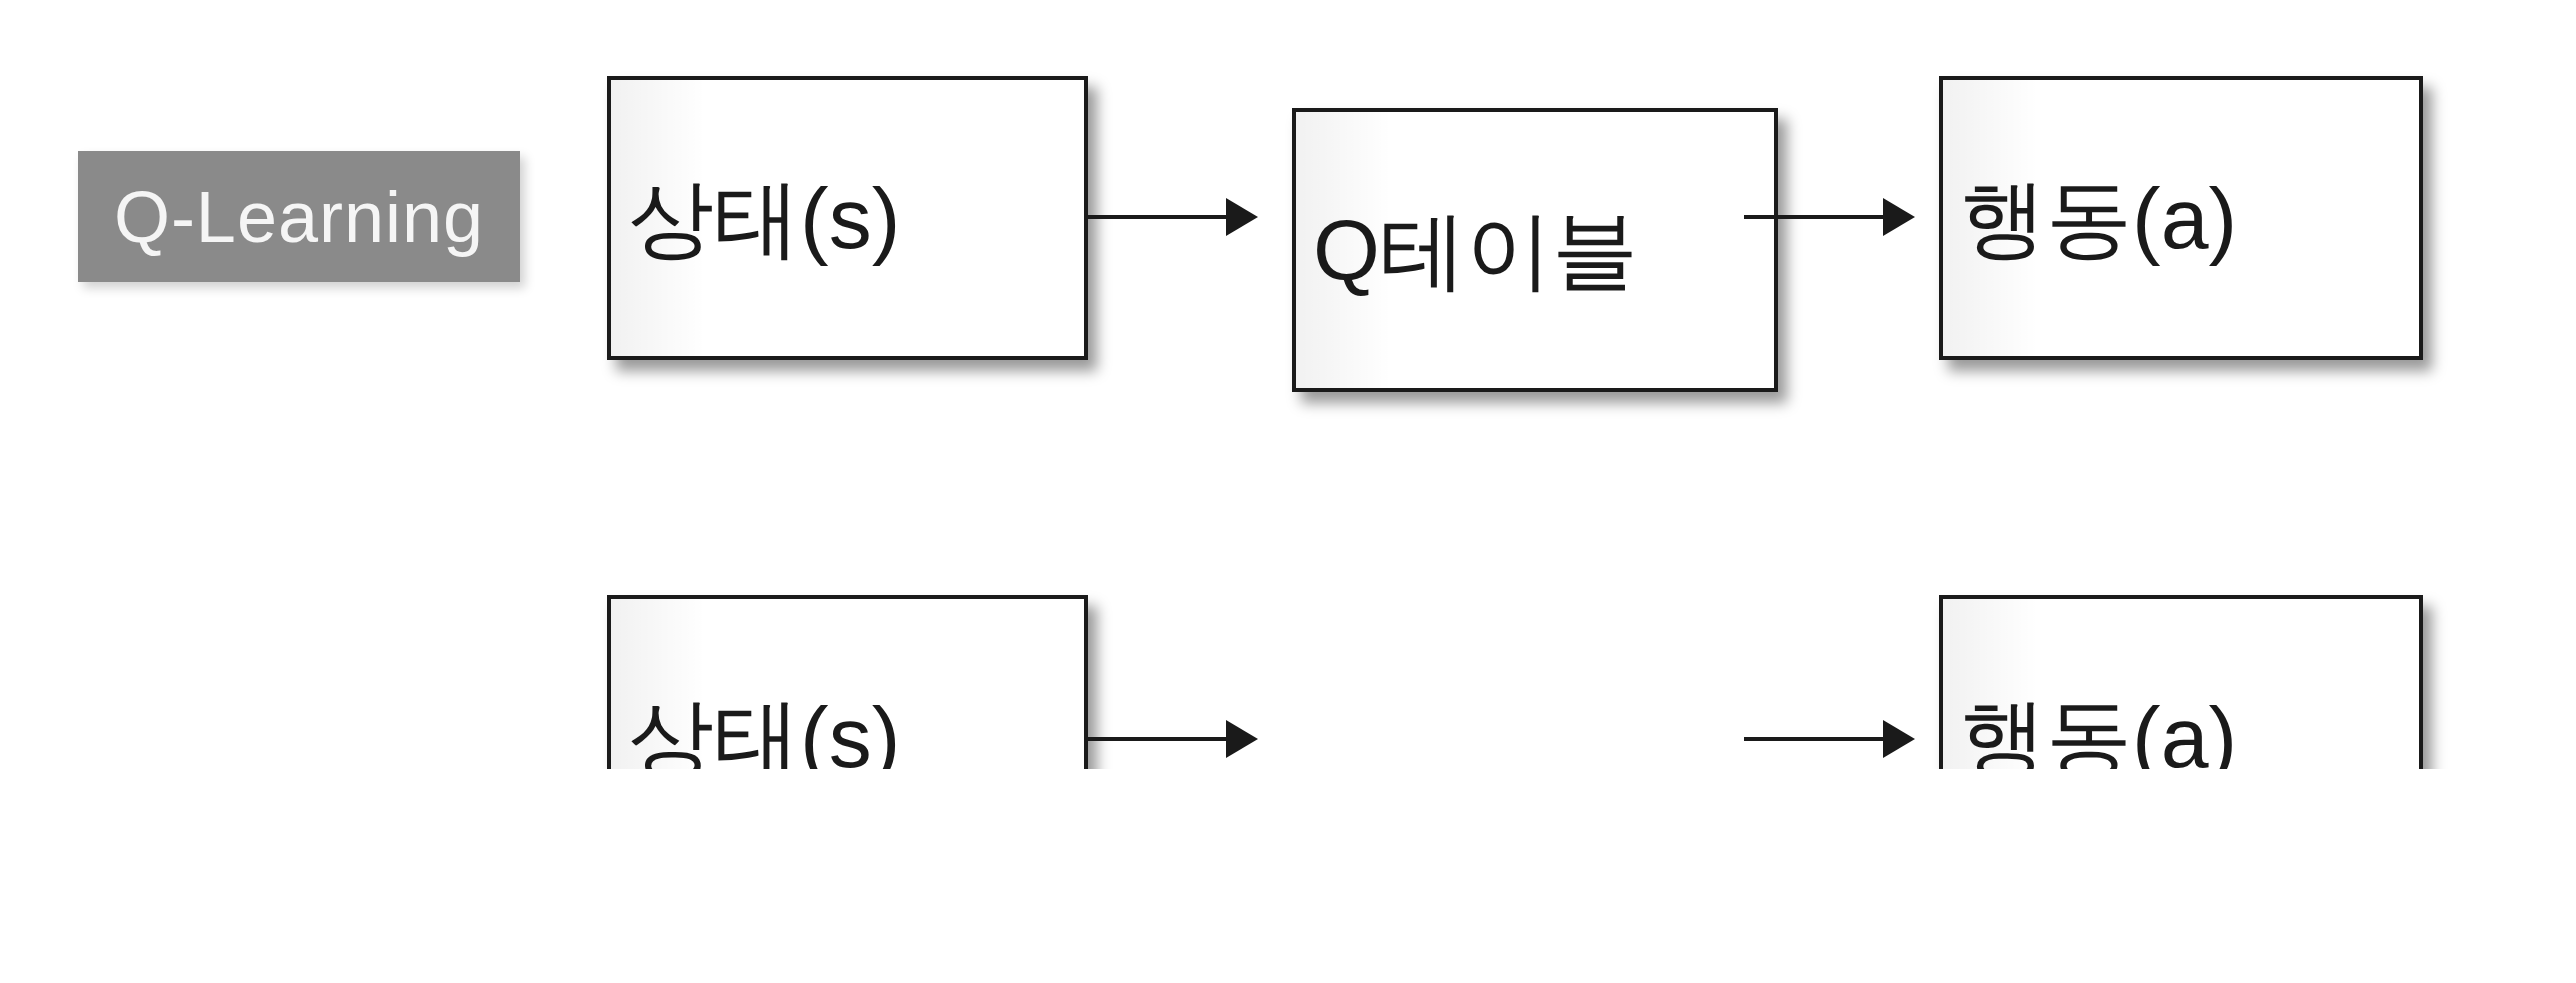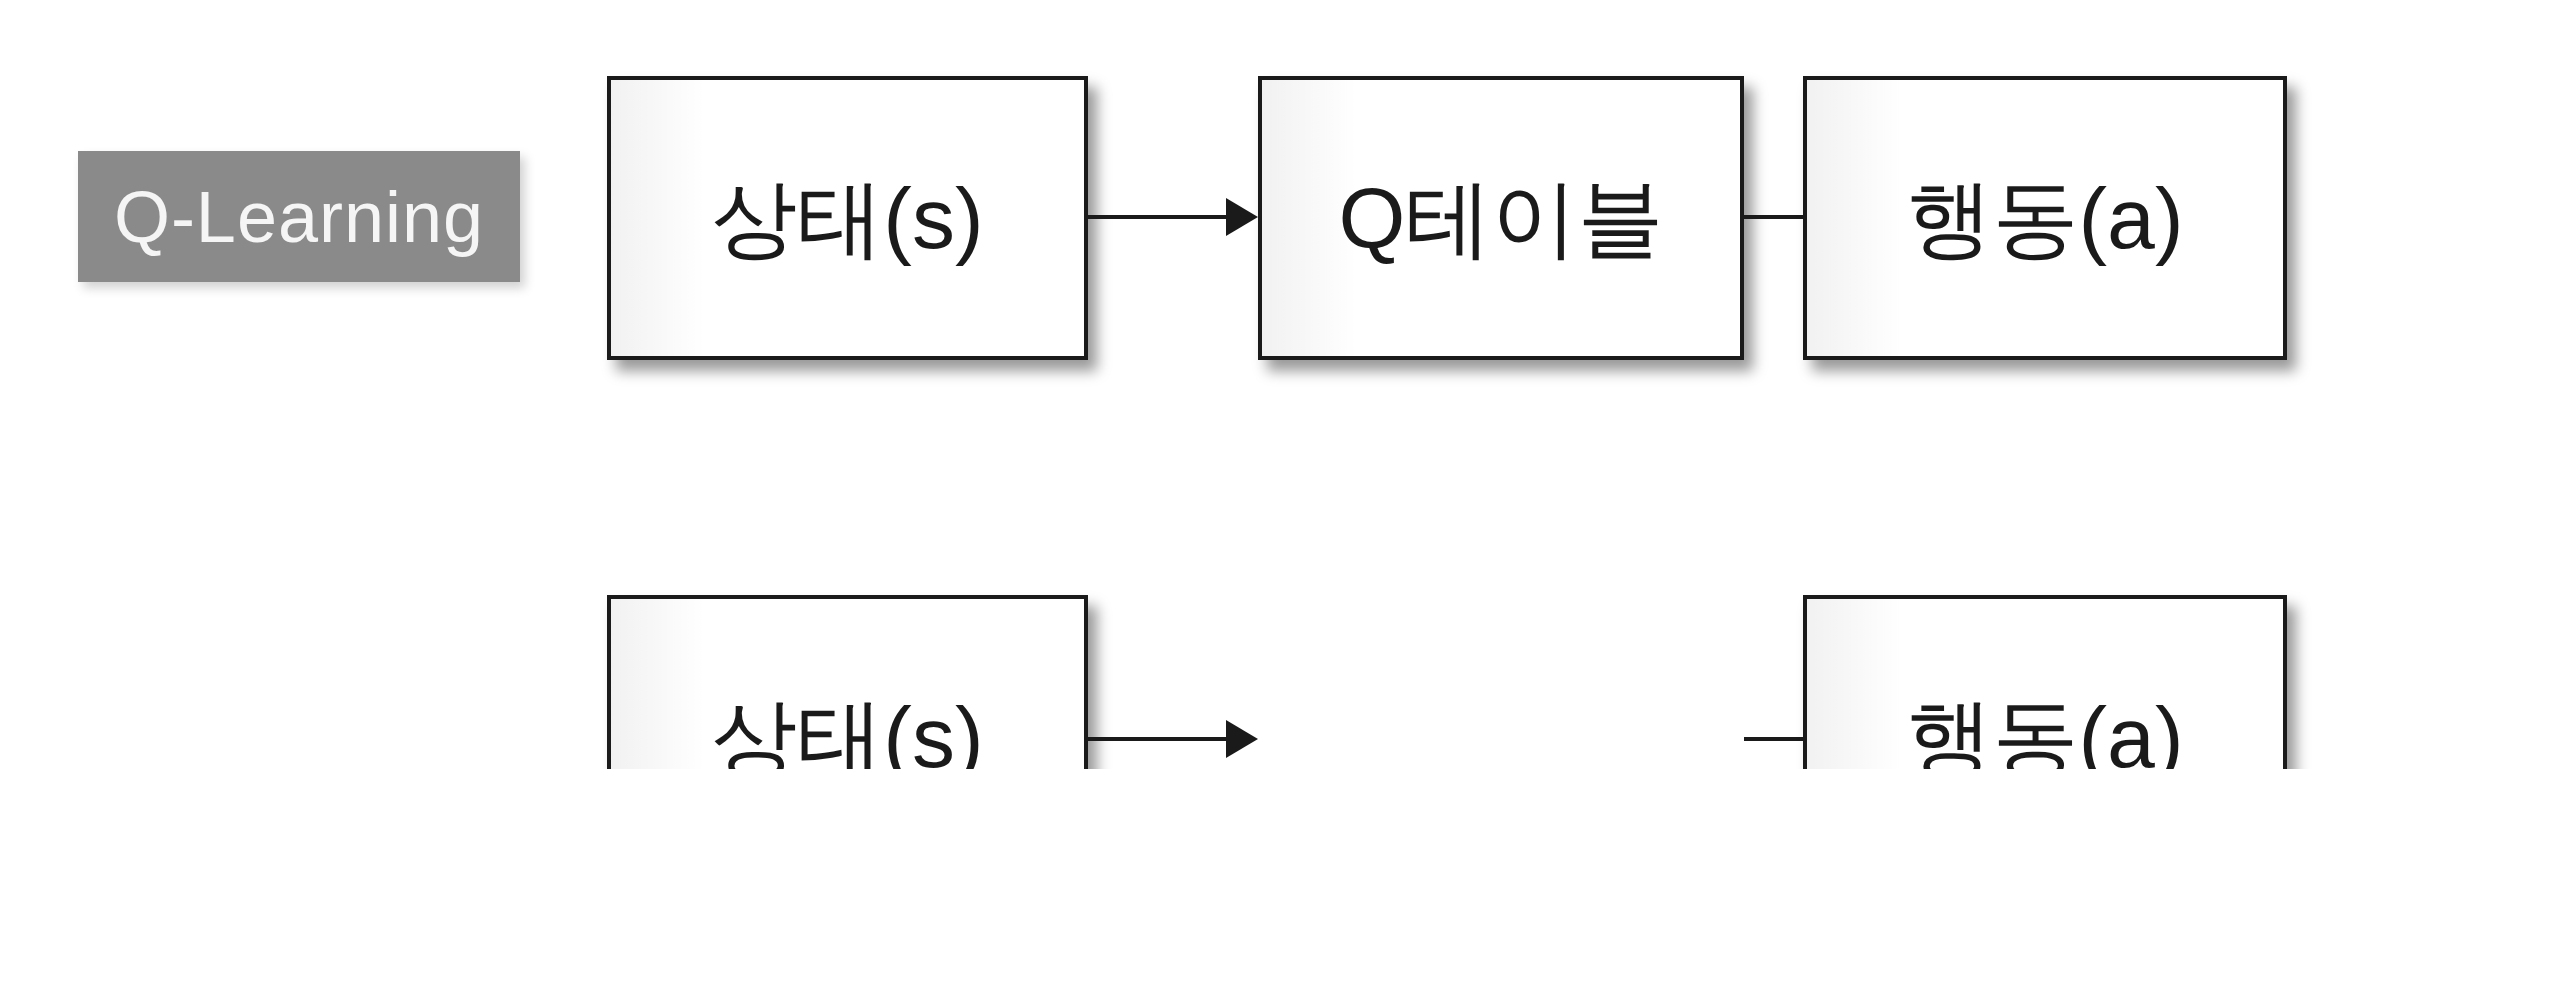--- a/index.html
+++ b/index.html
@@ -35,35 +35,35 @@
   
   .node {
     position: absolute;
     box-sizing: border-box;
     border: 4px solid var(--box-border, #1a1a1a);
     background:
       linear-gradient(to right, rgba(0,0,0,0.055) 0px, rgba(0,0,0,0) 20%),
       var(--box-bg, #ffffff);
     display: flex;
     align-items: center;
-    justify-content: center;
     box-shadow: 9px 11px 13px rgba(0, 0, 0, 0.40);
+    padding-left: 17px;
   }
   .node-text {
     font-size: 86px;
     line-height: 97px;
     color: var(--box-text, #1a1a1a);
     white-space: pre-line;
     text-align: center;
   }
   .r1 { top: 76px;  height: 284px; }
   .r2 { top: 595px; height: 285px; }
   .c1 { left: 607px;  width: 481px; }
-  .c2 { left: 1258px; width: 486px; }
-  .c3 { left: 1803px; width: 484px; }
+  .c2 { left: 1292px; width: 486px; margin-top: 32px; }
+  .c3 { left: 1939px; width: 484px; }
 
   
   .arrow { position: absolute; height: 40px; }
   .arrow .shaft {
     position: absolute;
     left: 0; right: 26px; top: 50%;
     height: 4px; margin-top: -2px;
     background: var(--arrow, #1a1a1a);
   }
   .arrow .head {

